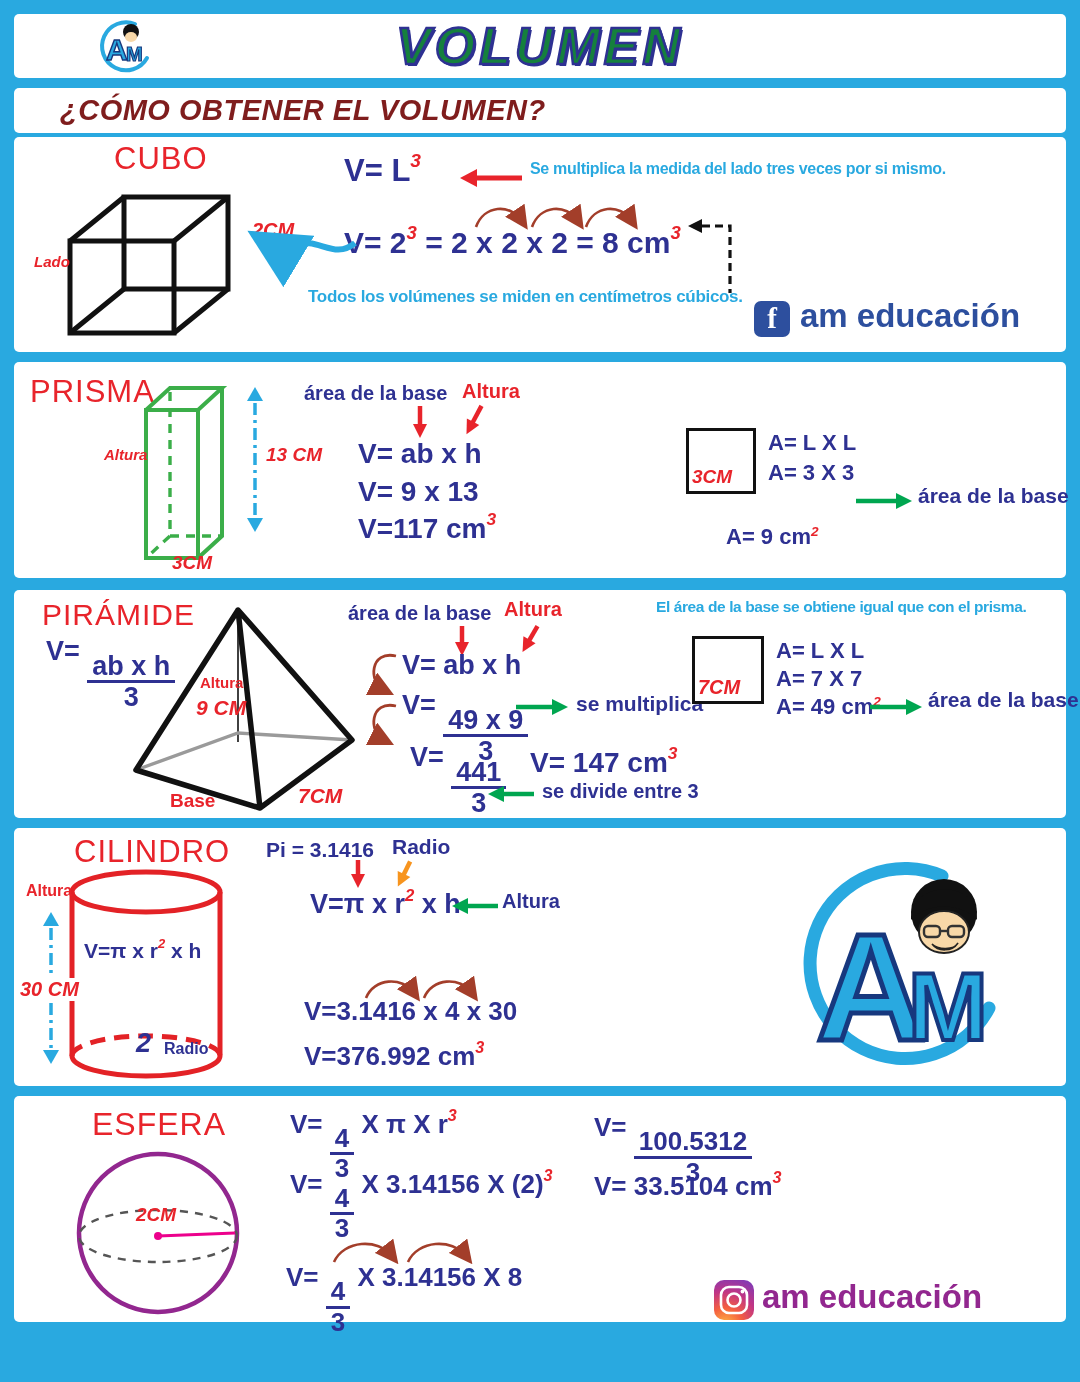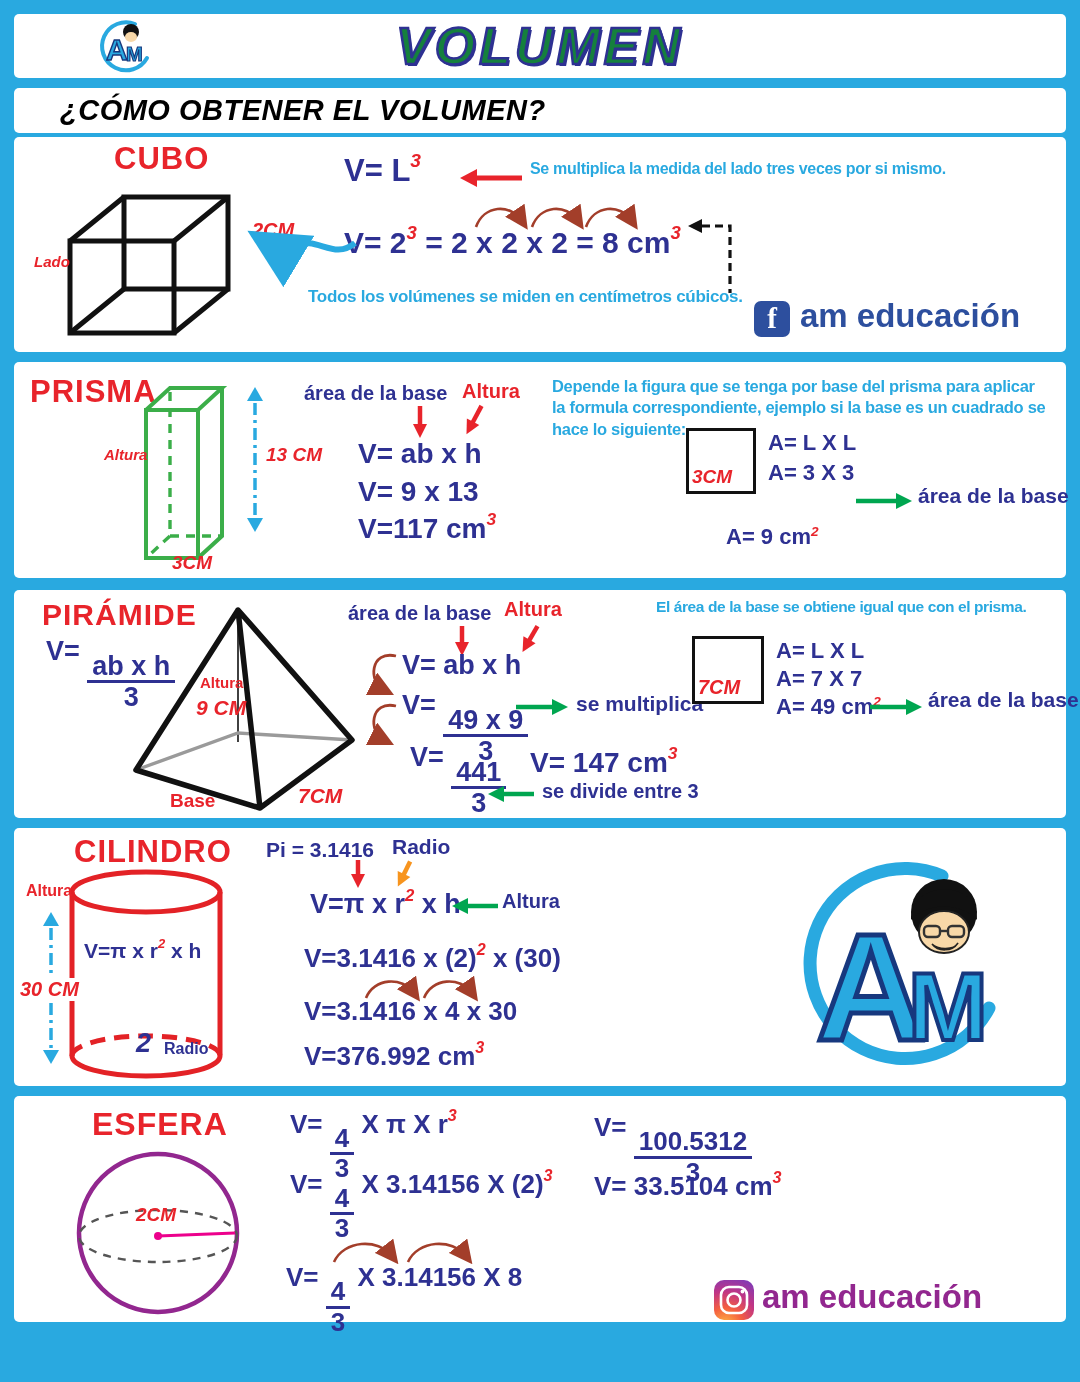--- a/index.html
+++ b/index.html
@@ -12,40 +12,40 @@
   .band, .panel {
     position:absolute; left:14px; right:14px;
     background:#FFFFFF; border-radius:5px;
   }
   .abs { position:absolute; }
   .t-red { color:#E8242B; }
   .t-blue { color:#2E3192; }
   .t-purple { color:#92278F; }
   .t-fb { color:#2D4F9E; }
   .b { font-weight:bold; }
-  .sec-title { font-weight:bold; color:#E8242B; font-size:31px; letter-spacing:1px; }
+  .sec-title { font-weight:normal; color:#E8242B; font-size:31px; letter-spacing:1px; }
   .formula { font-weight:bold; color:#2E3192; white-space:nowrap; }
   .note { font-weight:bold; color:#29A9E0; letter-spacing:-0.3px; }
   .rlabel { font-weight:bold; font-style:italic; color:#E8242B; white-space:nowrap; }
   sup.r {
     color:#E8242B; font-weight:bold; font-style:italic;
     font-size:0.62em; position:relative; top:-0.15em;
   }
   sup.r2 { color:#E8242B; font-weight:bold; font-style:italic; font-size:0.62em; }
   .frac { display:inline-flex; flex-direction:column; align-items:center;
           vertical-align:-0.55em; line-height:1.05; }
   .frac .num { border-bottom:3px solid currentColor; padding:0 5px; }
   .page-title {
     font-weight:bold; font-style:italic; text-align:center;
     font-size:52px; letter-spacing:4px; color:#15803d;
     -webkit-text-stroke:2.5px #2E3192;
     text-shadow:2px 2px 0 #2E3192;
     line-height:62px;
   }
-  .subtitle { font-weight:bold; font-style:italic; font-size:29px; color:#000000; letter-spacing:0.5px; }
+  .subtitle { font-weight:bold; font-style:italic; font-size:29px; color:#7f1d1d; letter-spacing:0.5px; }
   .fb-icon {
     width:36px; height:36px; background:#2D4F9E; border-radius:7px;
     color:#fff; font-family:"Liberation Serif", serif; font-weight:bold;
     font-size:29px; text-align:center; line-height:34px;
   }
   .ig-icon {
     width:40px; height:40px; border-radius:10px;
     background:radial-gradient(circle at 28% 112%, #FDB743 0%, #F56040 32%, #C13584 62%, #833AB4 92%);
   }
   .brand-text { font-weight:bold; font-size:33px; white-space:nowrap; }
@@ -163,21 +163,20 @@
       <path d="M8 0 V20" stroke="#E8242B" stroke-width="4.5"></path>
         <polygon points="1,18 8,32 15,18" fill="#E8242B"></polygon>
     </svg>
 
     <div class="formula abs" style="left:344px; top:76px; font-size:28px;">V= ab x h</div>
     <div class="formula abs" style="left:344px; top:114px; font-size:28px;">V= 9 x 13</div>
     <div class="formula abs" style="left:344px; top:150px; font-size:28px;">
       <span>V=117 cm</span><sup class="r">3</sup>
     </div>
 
-    <div class="note abs" style="left:538px; top:14px; width:500px; font-size:16.5px; line-height:1.3;">Depende la figura que se tenga por base del prisma para aplicar la formula correspondiente, ejemplo si la base es un cuadrado se hace lo siguiente:</div>
     <div class="abs" style="left:672px; top:66px; width:70px; height:66px; border:3px solid #111; background:#fff;"></div>
     <div class="rlabel abs" style="left:678px; top:104px; font-size:19px;">3CM</div>
     <div class="formula abs" style="left:754px; top:68px; font-size:22px;">A= L X L</div>
     <div class="formula abs" style="left:754px; top:98px; font-size:22px;">A= 3 X 3</div>
     <div class="formula abs" style="left:712px; top:126px; font-size:22px;margin-top:36px;">
       <span>A= 9 cm</span><sup class="r2">2</sup>
     </div>
     <svg class="abs" style="left:842px; top:130px;" width="56" height="18" viewBox="0 0 56 18">
       <path d="M0 9 H40" stroke="#00A650" stroke-width="4.5"></path>
         <polygon points="40,1 56,9 40,17" fill="#00A650"></polygon>
@@ -304,23 +303,20 @@
 
     <div class="formula abs" style="left:296px; top:60px; font-size:27px;">
       <span>V=π x r</span><sup class="r">2</sup><span> x h</span>
     </div>
     <svg class="abs" style="left:438px; top:70px;" width="46" height="16" viewBox="0 0 46 16">
       <polygon points="0,8 16,0 16,16" fill="#00A650"></polygon>
         <path d="M14 8 H46" stroke="#00A650" stroke-width="4.5"></path>
     </svg>
     <div class="abs b t-blue" style="left:488px; top:62px; font-size:20px;">Altura</div>
 
-    <div class="formula abs" style="left:290px; top:114px; font-size:26px;">
-      <span>V=3.1416 x (2)</span><sup class="r">2</sup><span> x (30)</span>
-    </div>
     <svg class="abs" style="left:348px; top:146px;" width="120" height="26" viewBox="0 0 120 26">
       <g fill="none" stroke="#A33E2A" stroke-width="2.6">
         <path d="M4,24 C12,4 40,2 52,19" marker-end="url(#mBrown)"></path>
         <path d="M62,24 C70,4 98,2 110,19" marker-end="url(#mBrown)"></path>
       </g>
     </svg>
     <div class="formula abs" style="left:290px; top:168px; font-size:26px;">V=3.1416 x 4 x 30</div>
     <div class="formula abs" style="left:290px; top:212px; font-size:26px;">
       <span>V=376.992 cm</span><sup class="r">3</sup>
     </div>

